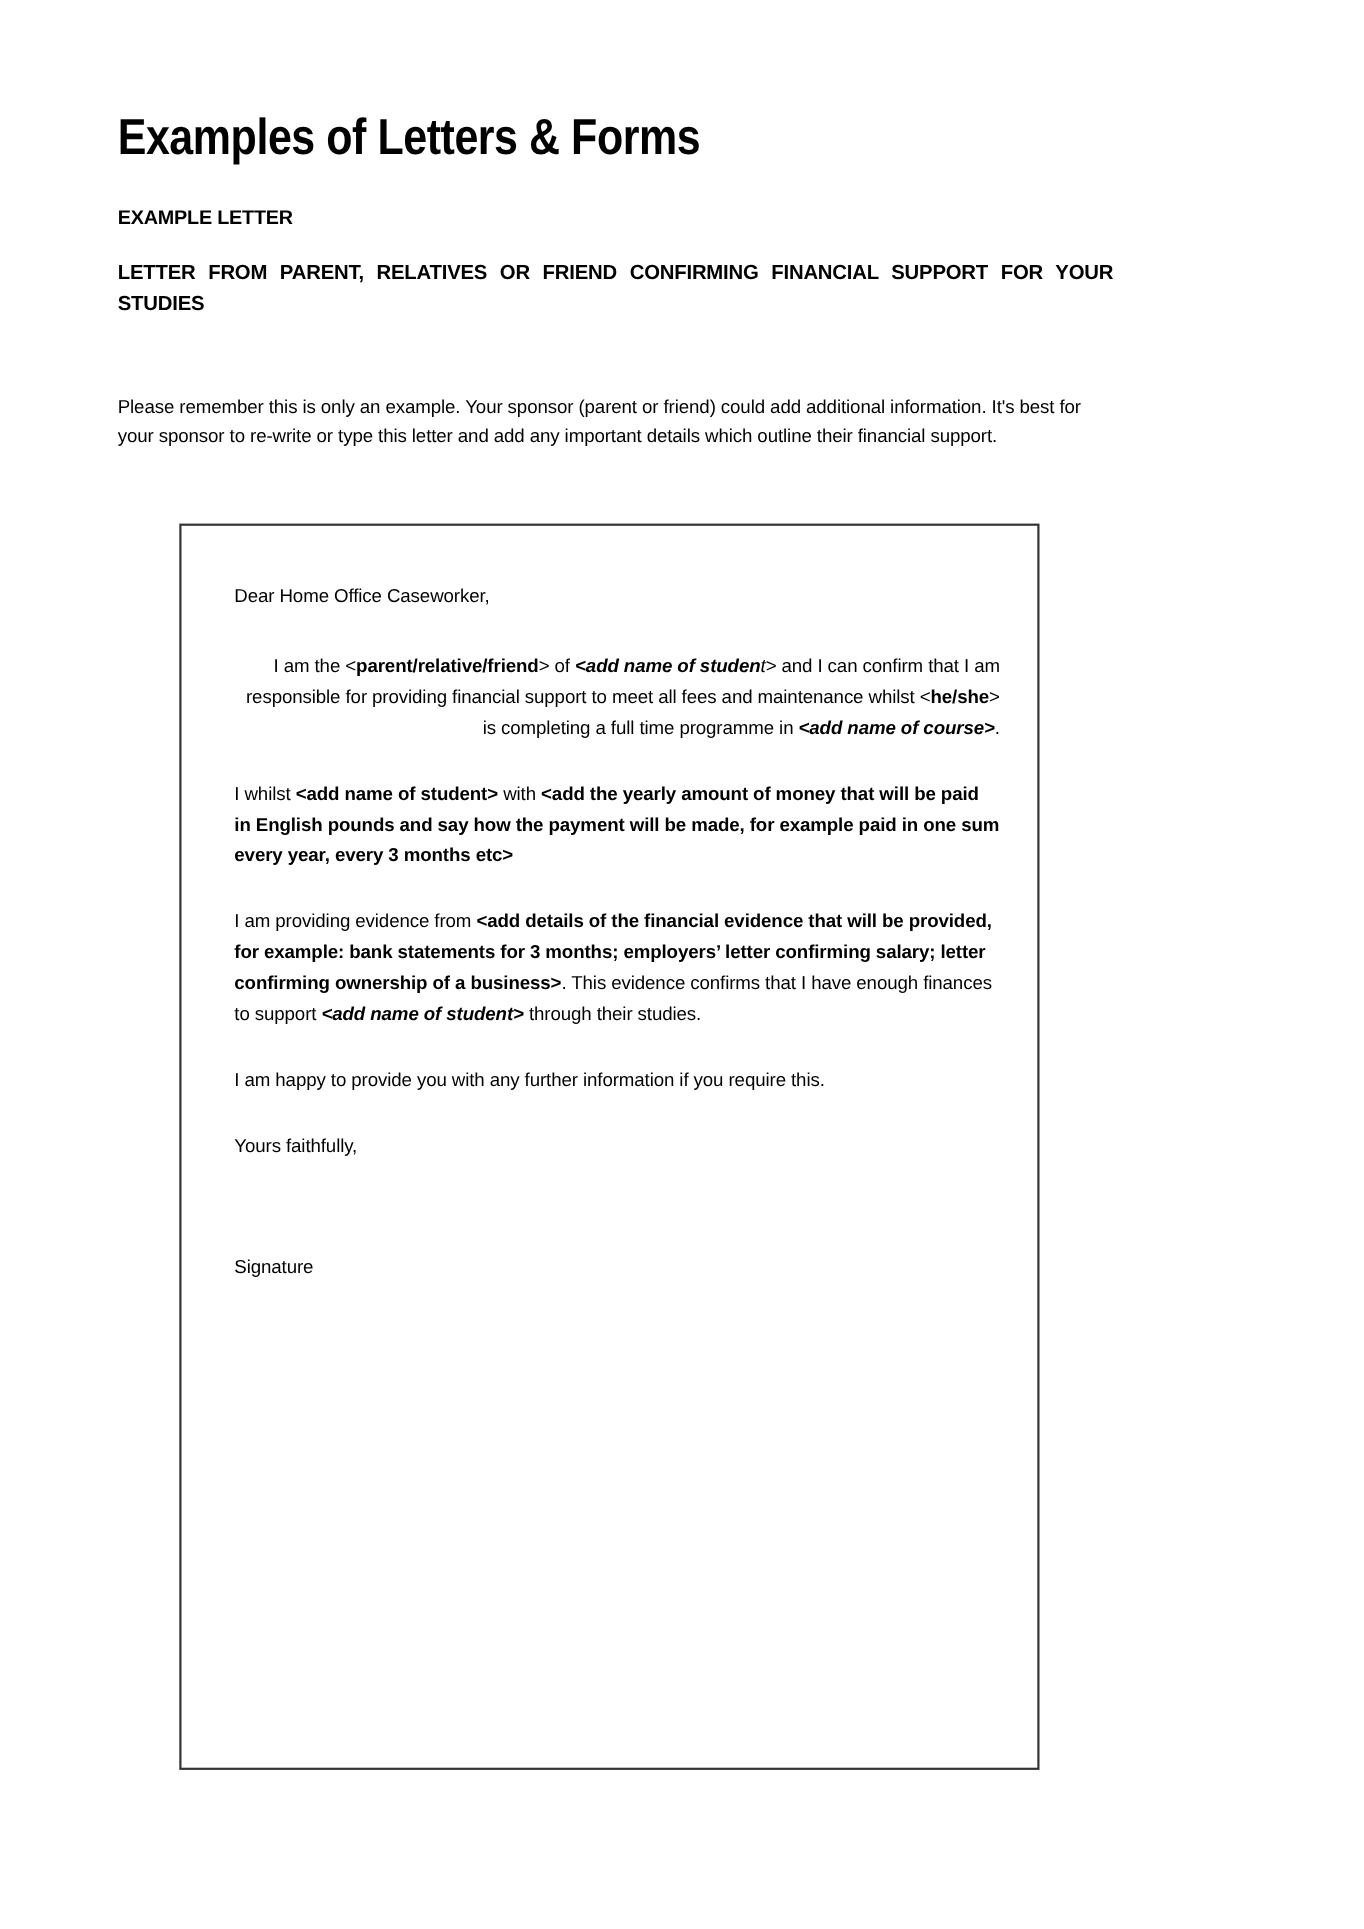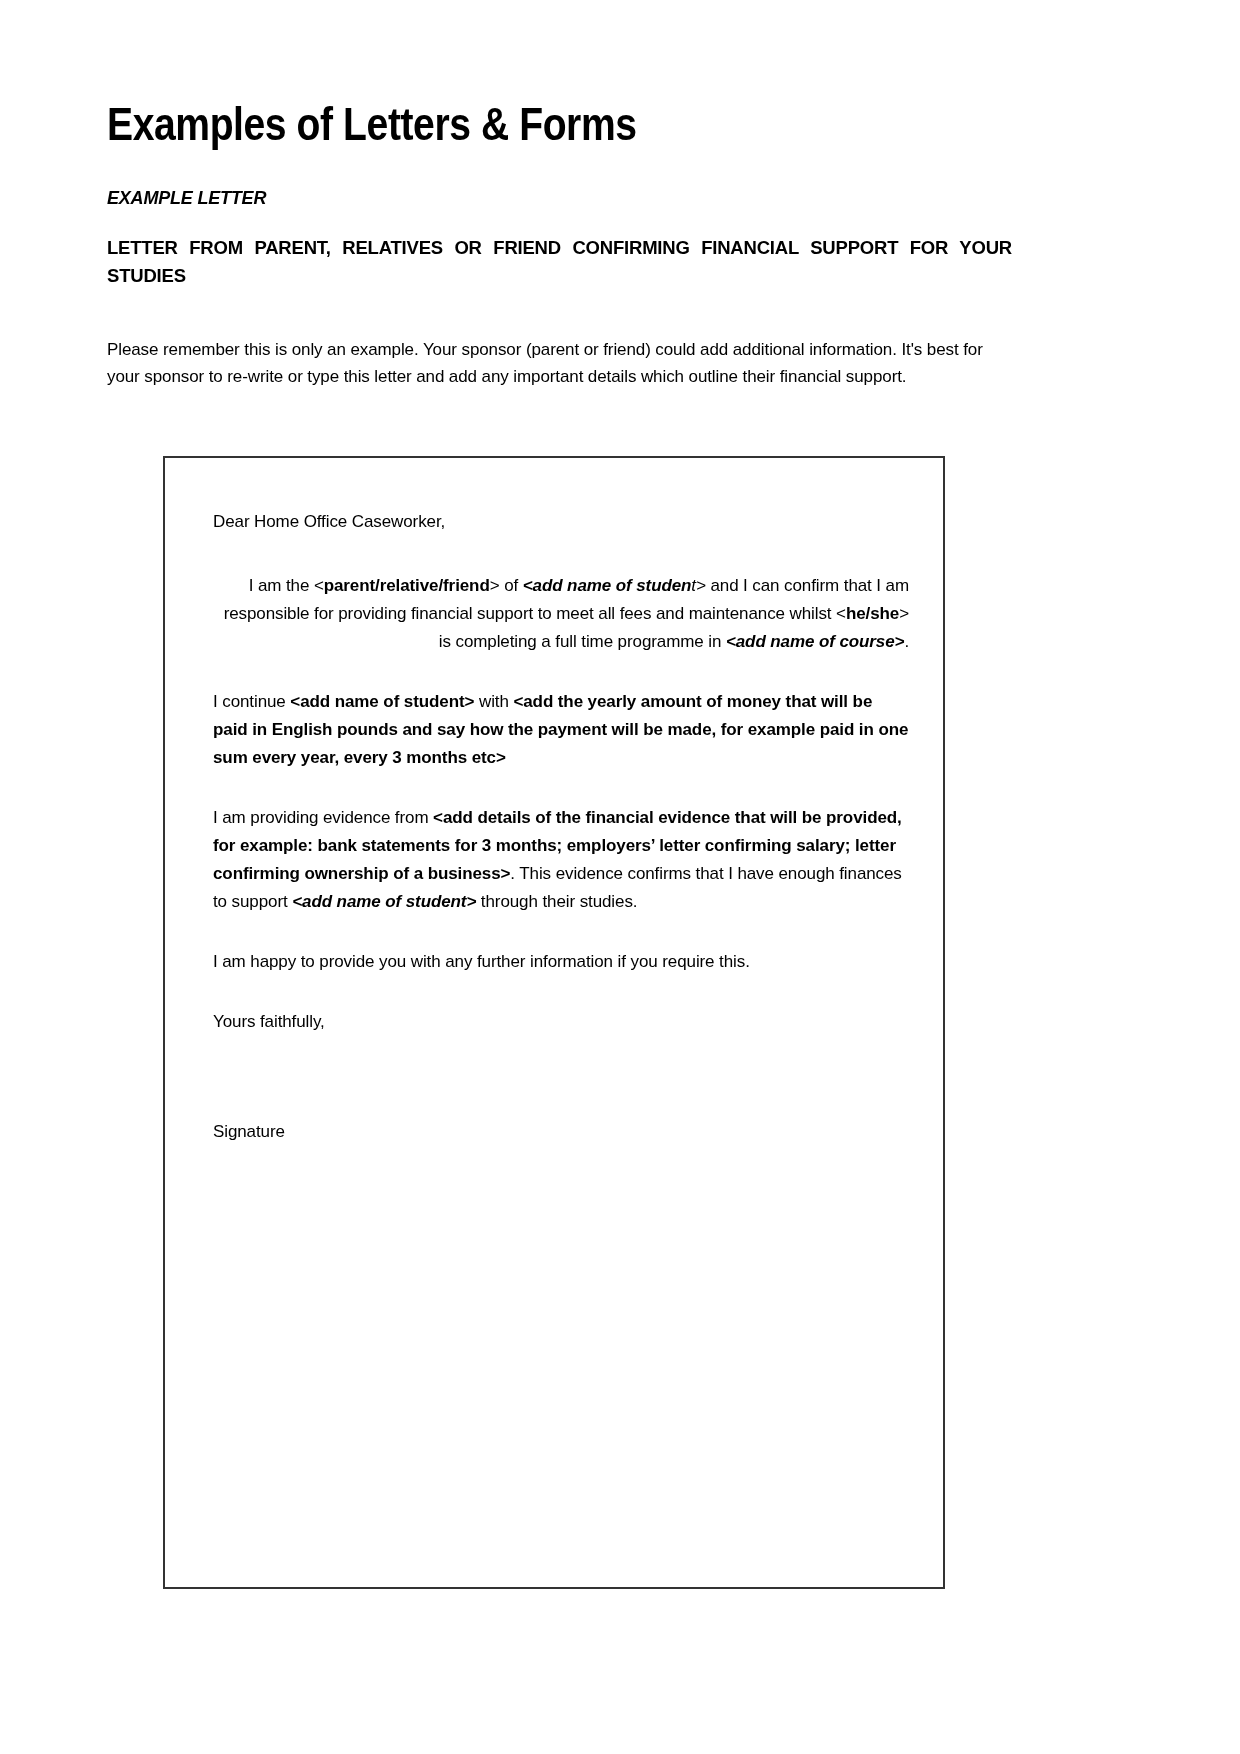--- a/index.html
+++ b/index.html
@@ -22,39 +22,38 @@
     transform:scaleX(0.85);
     transform-origin:0 0;
     letter-spacing:-0.5px;
   }
   .section-label {
     margin-top:36px;
     font-size:18px;
     font-weight:bold;
     line-height:24px;
     letter-spacing:-0.2px;
-    font-style:italic;
   }
   .doc-heading-line1 {
     margin-top:24px;
     font-size:18.5px;
     font-weight:bold;
     line-height:28px;
     text-align:justify;
     text-align-last:justify;
     letter-spacing:-0.2px;
   }
   .doc-heading-line2 {
     font-size:18.5px;
     font-weight:bold;
     line-height:28px;
     letter-spacing:-0.2px;
   }
   .intro {
-    margin-top:46px;
+    margin-top:66px;
     font-size:17px;
     line-height:27px;
     letter-spacing:-0.1px;
   }
 
   .letter-box {
     margin-top:66px;
     margin-left:56px;
     width:782px;
     height:1133px;
@@ -100,21 +99,21 @@
     <p class="intro">Please remember this is only an example. Your sponsor (parent or friend) could add additional information. It's best for your sponsor to re-write or type this letter and add any important details which outline their financial support.</p>
 
     <div class="letter-box">
 
 
 
       <div class="blk-salute">Dear Home Office Caseworker,</div>
 
 
       <p class="blk-para-1st"><span class="seg-r">I am the &lt;</span><span class="seg-b">parent/relative/friend</span><span class="seg-r">&gt; of </span><span class="seg-bi">&lt;add name of studen</span><span class="seg-i">t&gt;</span><span class="seg-r"> and I can confirm that I am responsible for providing financial support to meet all fees and maintenance whilst &lt;</span><span class="seg-b">he/she</span><span class="seg-r">&gt; is completing a full time programme in </span><span class="seg-bi">&lt;add name of course&gt;</span><span class="seg-r">.</span></p>
-      <p class="blk-para"><span class="seg-r">I continue </span><span class="seg-b">&lt;add name of student&gt;</span><span class="seg-r"> with </span><span class="seg-b">&lt;add the yearly amount of money that will be paid in English pounds and say how the payment will be made, for example paid in one sum every year, every 3 months etc&gt;</span></p>
+      <p class="blk-para"><span class="seg-r">I whilst </span><span class="seg-b">&lt;add name of student&gt;</span><span class="seg-r"> with </span><span class="seg-b">&lt;add the yearly amount of money that will be paid in English pounds and say how the payment will be made, for example paid in one sum every year, every 3 months etc&gt;</span></p>
       <p class="blk-para"><span class="seg-r">I am providing evidence from </span><span class="seg-b">&lt;add details of the financial evidence that will be provided, for example: bank statements for 3 months; employers’ letter confirming salary; letter confirming ownership of a business&gt;</span><span class="seg-r">. This evidence confirms that I have enough finances to support </span><span class="seg-bi">&lt;add name of student&gt;</span><span class="seg-r"> through their studies.</span></p>
       <p class="blk-para"><span class="seg-r">I am happy to provide you with any further information if you require this.</span></p>
 
       <div class="blk-closing">Yours faithfully,</div>
 
       <div class="blk-signature">Signature</div>
 
 
     </div>
   </div>

